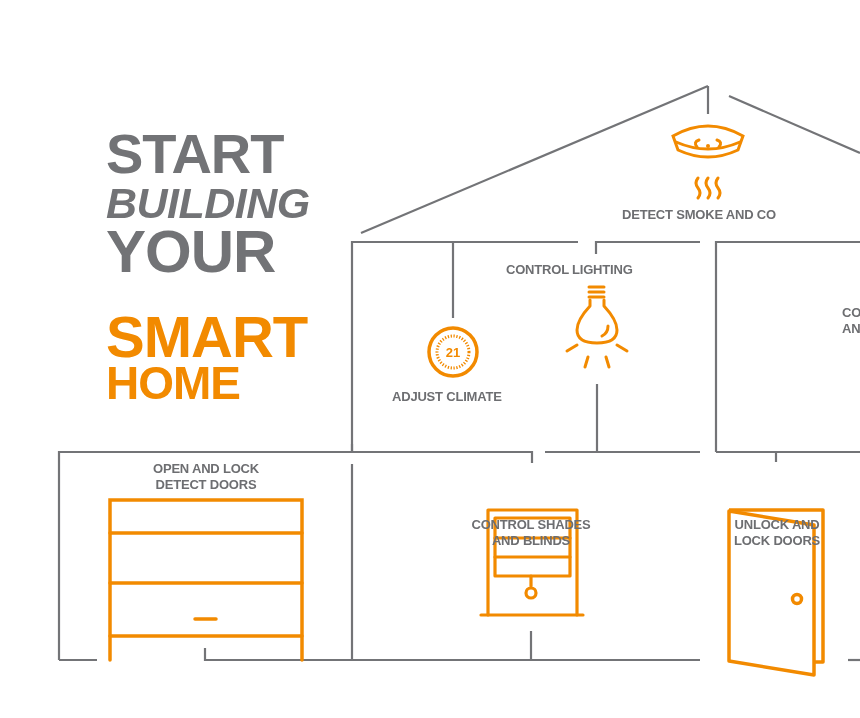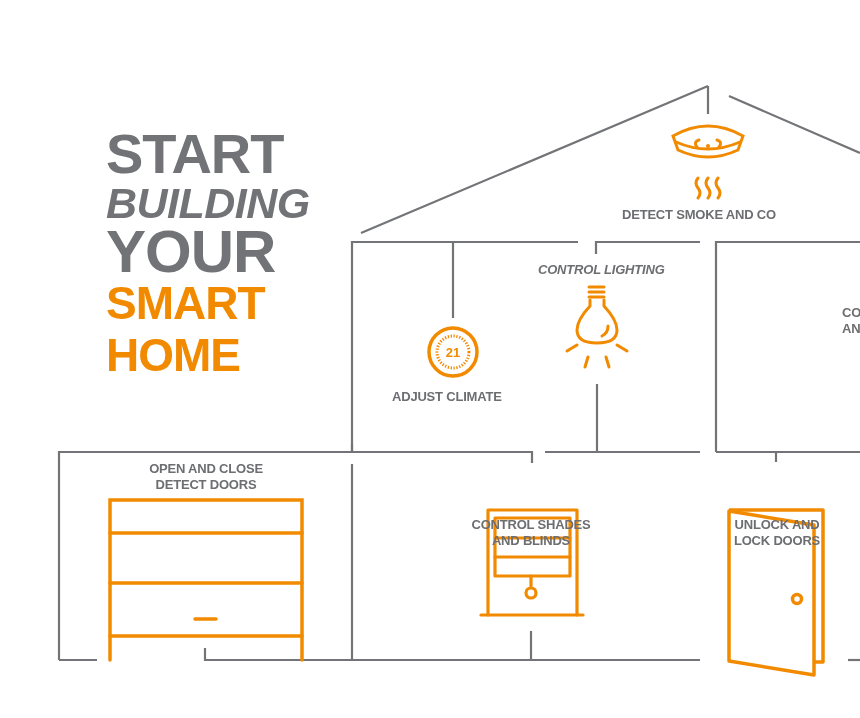--- a/index.html
+++ b/index.html
@@ -4,21 +4,21 @@
   <style>
     html, body { margin: 0; padding: 0; background: #ffffff; }
     body { width: 860px; height: 718px; overflow: hidden; position: relative; font-family: "Liberation Sans", sans-serif; }
     .headline { position: absolute; left: 106px; top: 126px; margin: 0; font-family: "Liberation Sans", sans-serif; font-weight: 700; line-height: 1; letter-spacing: -1px; }
     .headline span { display: block; }
     .h-gray { color: #727376; }
     .h-orange { color: #f28a00; }
     .l1 { font-size: 56px; height: 56px; }
     .l2 { font-size: 43px; height: 40px; letter-spacing: -0.5px; font-style: italic; }
     .l3 { font-size: 60px; height: 58px; }
-    .l4 { font-size: 46px; height: 52px; }
+    .l4 { font-size: 58px; height: 52px; margin-top: 28px; }
     .l5 { font-size: 46px; height: 58px; }
     svg.scene { position: absolute; left: 0; top: 0; }
     .lbl { position: absolute; font-family: "Liberation Sans", sans-serif; font-weight: 700; font-size: 13px; color: #6d6e71; text-align: center; line-height: 16px; letter-spacing: -0.2px; white-space: nowrap; }
   </style>
 </head>
 <body>
 
 <h1 class="headline">
   <span class="h-gray l1">START</span>
   <span class="h-gray l2">BUILDING</span>
@@ -103,28 +103,28 @@
   </g>
 
   <g fill="none" stroke="#f28a00" stroke-width="3.5" stroke-linejoin="round">
     <polyline points="729,510 823,510 823,662 814,662"></polyline>
     <polygon points="729,511 814,525 814,675 729,661"></polygon>
     <circle cx="797" cy="599" r="4.5"></circle>
   </g>
 </svg>
 
 <div class="lbl" style="left:622px; top:207px;">DETECT SMOKE AND CO</div>
-<div class="lbl" style="left:538px; top:262px;font-style:italic;">CONTROL LIGHTING</div>
+<div class="lbl" style="left:506px; top:262px;">CONTROL LIGHTING</div>
 <div class="lbl" style="left:392px; top:389px;">ADJUST CLIMATE</div>
 <div class="lbl" style="left:818px; top:305px; text-align:right; width:60px;">
   <span style="display:block;">CONT</span>
   <span style="display:block; padding-left:24px; text-align:left;">AN</span>
 </div>
 <div class="lbl" style="left:136px; top:461px; width:140px;">
-  <span style="display:block;">OPEN AND CLOSE</span>
+  <span style="display:block;">OPEN AND LOCK</span>
   <span style="display:block;">DETECT DOORS</span>
 </div>
 <div class="lbl" style="left:461px; top:469px; width:140px;">
   <span style="display:block;margin-top:48px;">CONTROL SHADES</span>
   <span style="display:block;">AND BLINDS</span>
 </div>
 <div class="lbl" style="left:722px; top:469px; width:110px;margin-top:48px;">
   <span style="display:block;">UNLOCK AND</span>
   <span style="display:block;">LOCK DOORS</span>
 </div>

